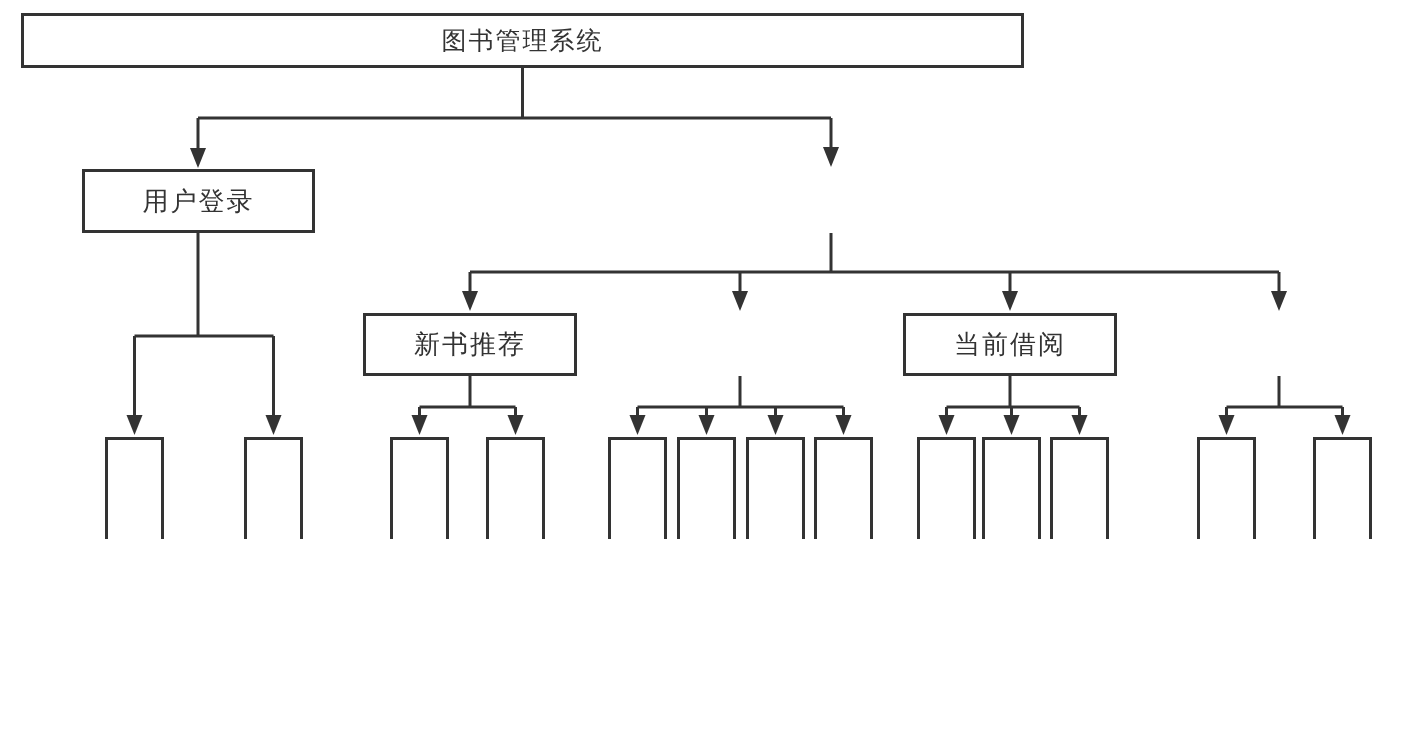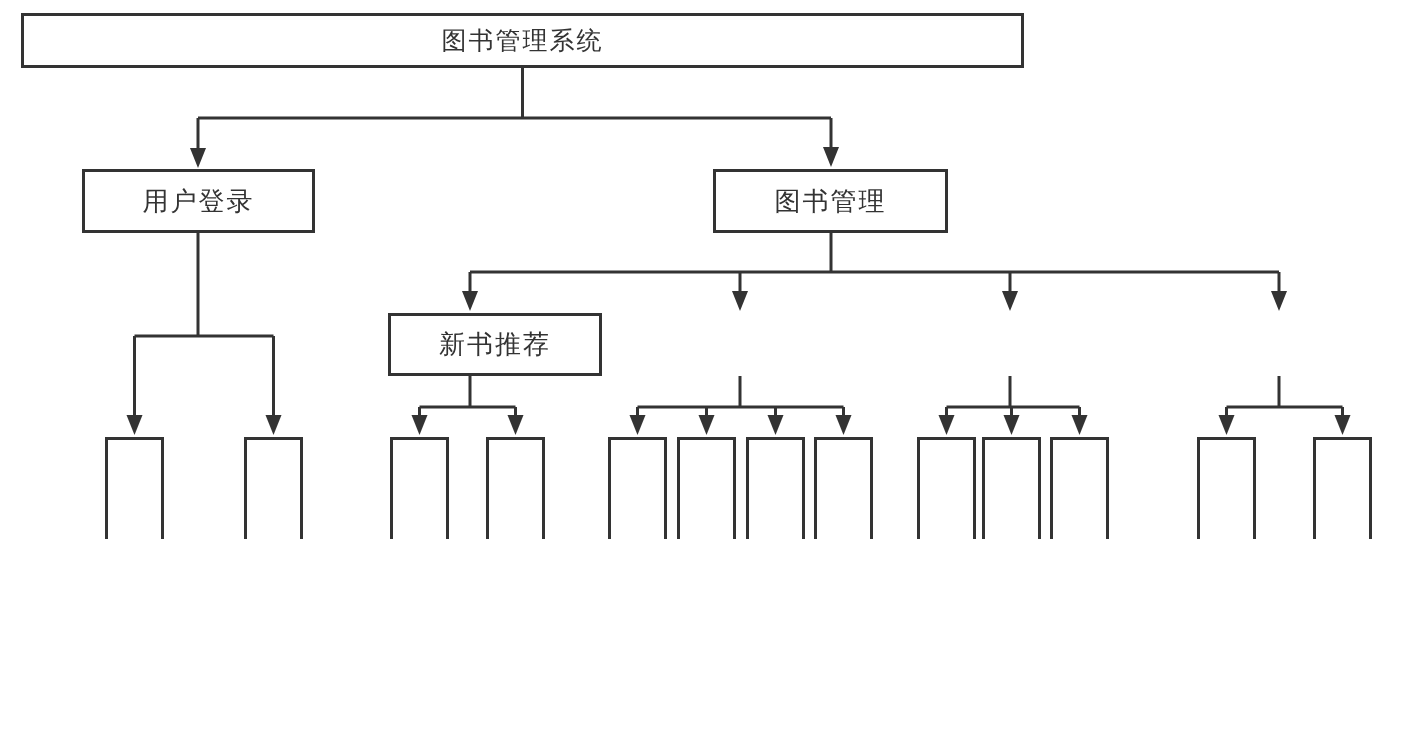--- a/index.html
+++ b/index.html
@@ -31,21 +31,21 @@
     display: flex;
     align-items: center;
     justify-content: center;
     z-index: 2;
   }
   .node.h { font-size: 26px; letter-spacing: 2px; }
   .node.root { left: 21px; top: 13px; width: 1003px; height: 55px; font-size: 25px; }
   .n-l2a { left: 82px;  top: 169px; width: 233px; height: 64px; }
   .n-l2b { left: 713px; top: 169px; width: 235px; height: 64px; }
   .lvl3 { top: 313px; width: 214px; height: 63px; }
-  .n-l3a { left: 363px; margin-left: 25px; }
+  .n-l3a { left: 363px; }
   .n-l3b { left: 633px; }
   .n-l3c { left: 903px; }
   .n-l3d { left: 1172px; }
   .leaf {
     top: 437px;
     width: 59px;
     height: 298px;
   }
   .leaf span {
     writing-mode: vertical-rl;
@@ -166,23 +166,23 @@
       <path d="M1226.5 407 V417"></path>
       <polygon points="1226.5,435 1218.5,415 1234.5,415"></polygon>
       <path d="M1342.5 407 V417"></path>
       <polygon points="1342.5,435 1334.5,415 1350.5,415"></polygon>
     </g>
   </svg>
 
   <div class="node h root">图书管理系统</div>
 
   <div class="node h n-l2a">用户登录</div>
-  <div class="node h n-l2b">图书管理</div>
 
   <div class="node h lvl3 n-l3a">新书推荐</div>
+  <div class="node h lvl3 n-l3c">当前借阅</div>
 
   <div class="node leaf lf1">
       <span>用户登录</span>
     </div>
   <div class="node leaf lf2">
       <span>注销登录</span>
     </div>
   <div class="node leaf lf3">
       <span>查询图书</span>
     </div>

